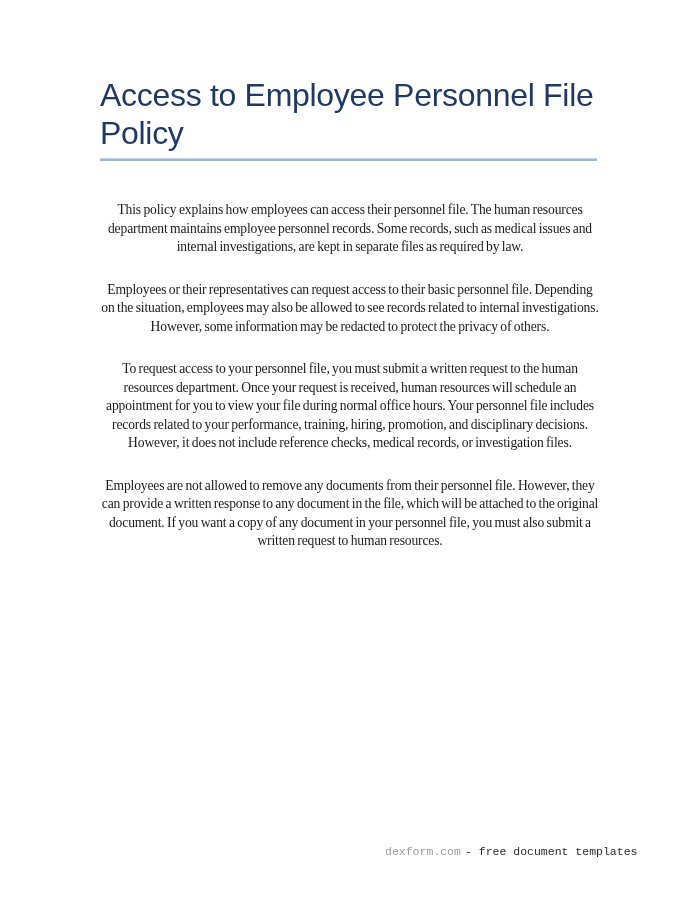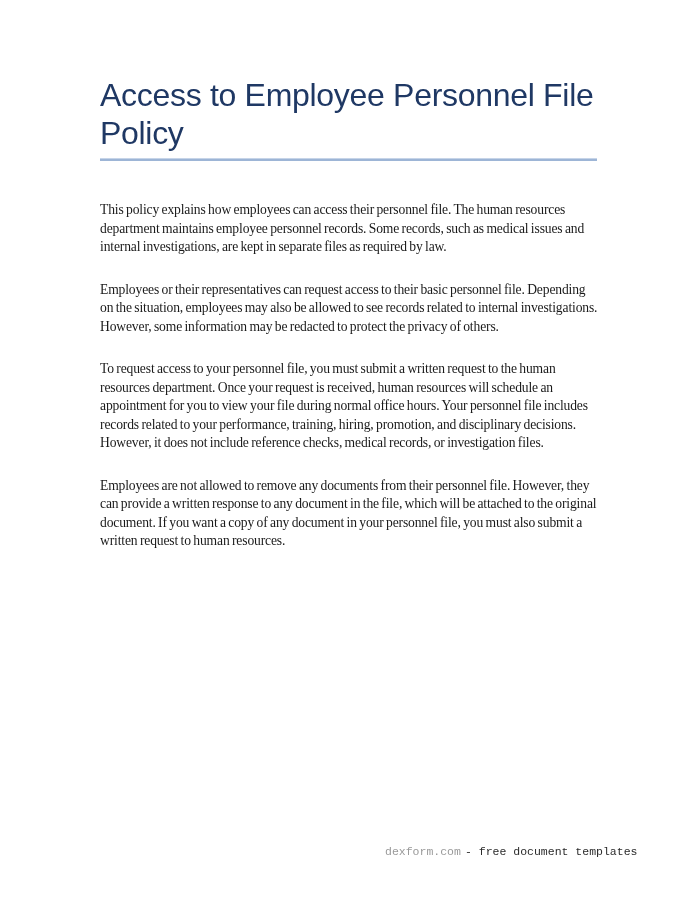--- a/index.html
+++ b/index.html
@@ -39,21 +39,21 @@
     background: #9db5d6;
     border-top: 1px solid #c6d4e8;
   }
   .body-para {
     margin: 24px 0 0 0;
     font-size: 13.6px;
     line-height: 18.5px;
     letter-spacing: -0.15px;
     word-spacing: -0.8px;
     color: #1a1a1a;
-    text-align: left;
+    text-align: center;
   }
   .body-para.first {
     margin-top: 40px;
   }
   .page-footer {
     position: absolute;
     left: 385px;
     top: 845px;
     font-family: Liberation Mono, monospace;
     font-size: 11.5px;

